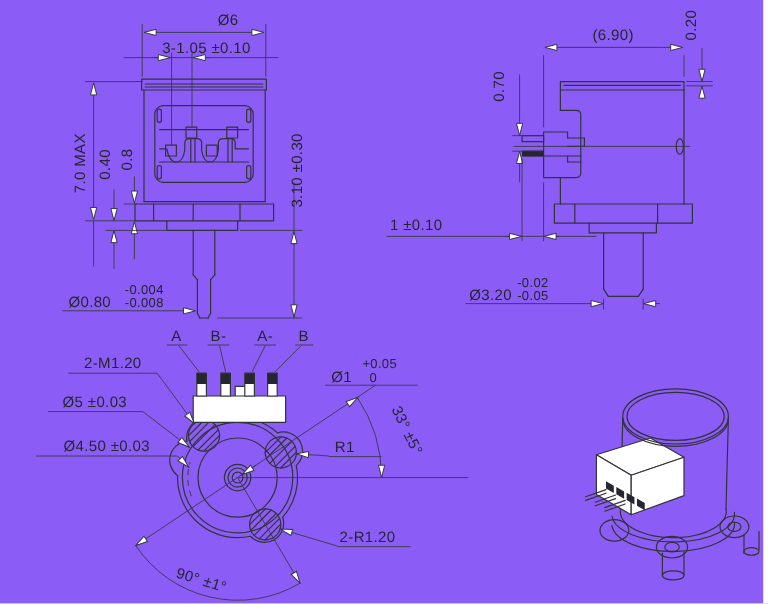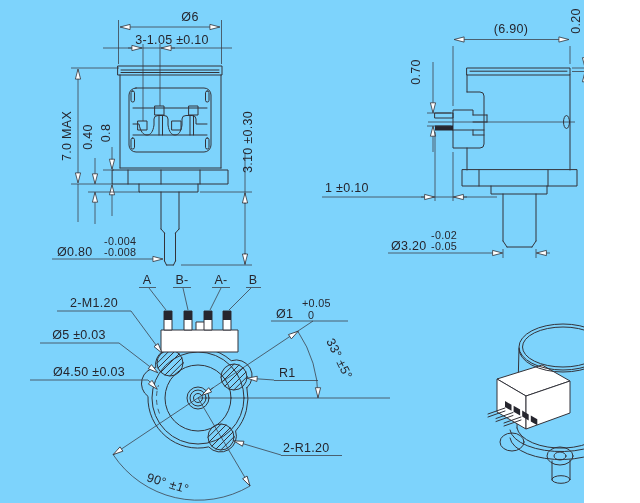--- a/index.html
+++ b/index.html
@@ -1,16 +1,16 @@
 <!DOCTYPE html>
 <html><head>
 <meta charset="utf-8">
 <style>
   html,body{margin:0;padding:0;background:#fff;}
-  .stage{width:584px;height:503px;background:#7dd3fc;position:relative;overflow:hidden;}
+  .stage{width:636px;height:503px;background:#8b5cf6;position:relative;overflow:hidden;}
   svg{display:block;}
   svg text{
     font-family:"Liberation Sans", sans-serif;
     font-size:12.5px;
     fill:#26262e;
     letter-spacing:0.3px;
   }
   svg text.sm{font-size:10.8px;}
   .part{stroke:#33333a;stroke-width:1;fill:none;stroke-linecap:round;stroke-linejoin:round;}
   .dim{stroke:#3a3a42;stroke-width:0.75;fill:none;stroke-linecap:butt;}

